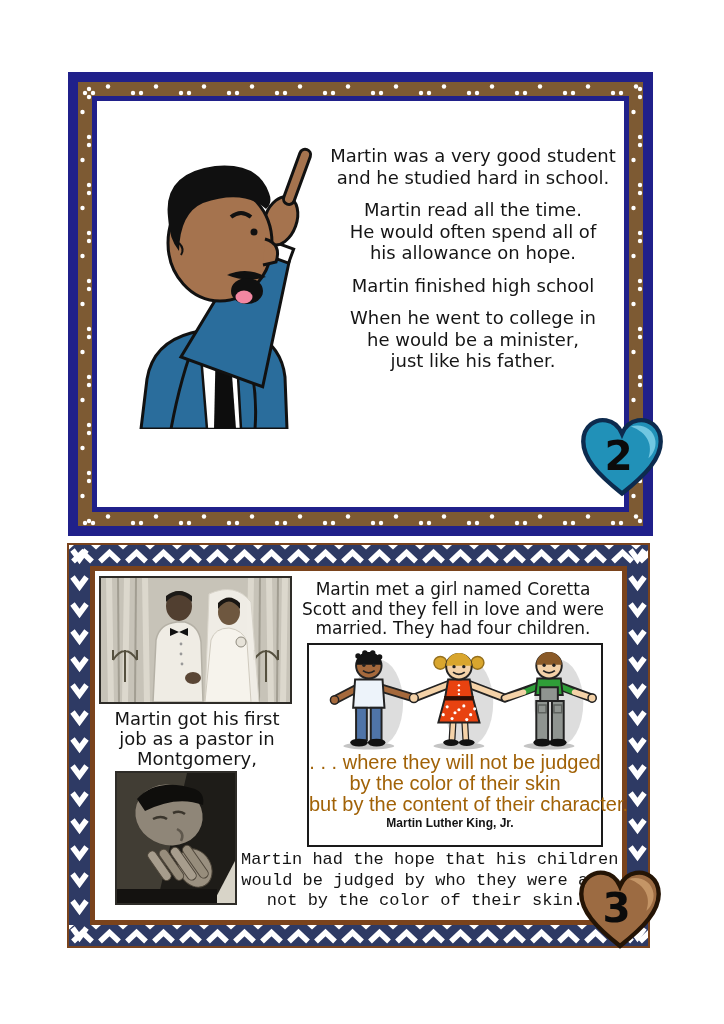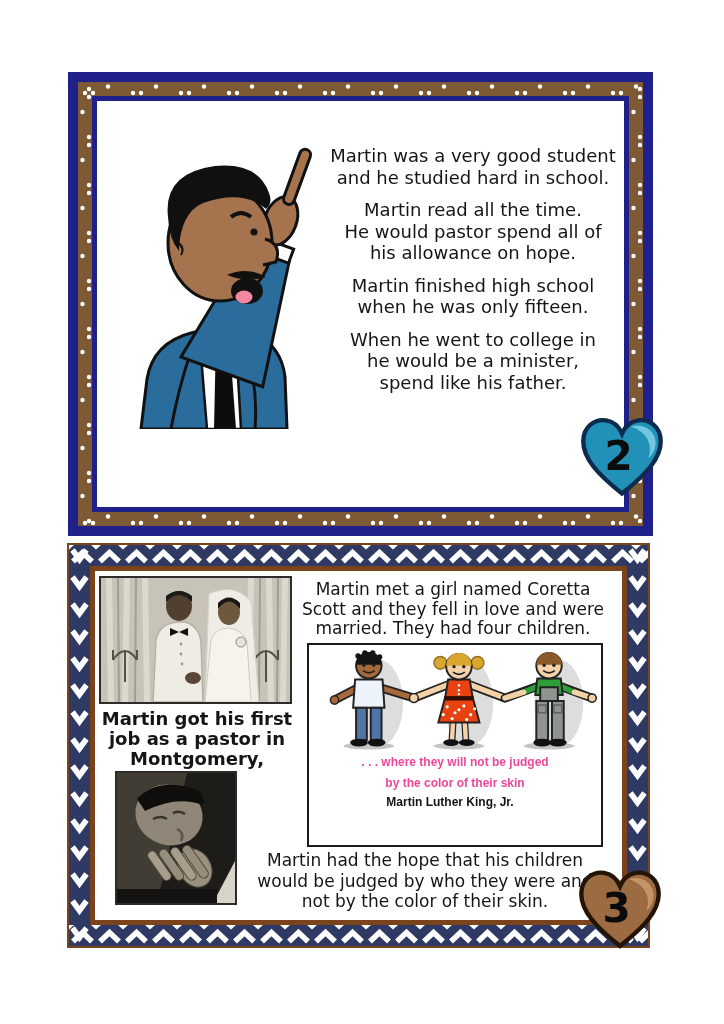--- a/index.html
+++ b/index.html
@@ -38,28 +38,28 @@
 
   .col1 { left:226px; top:44px; width:300px; font-size:18px; line-height:21.5px; }
   .col1 .para { margin-bottom:11px; }
 
   .photo { position:absolute; border:2px solid #2e2c28; box-sizing:border-box; background:#8a867c; }
   .photo svg { display:block; width:100%; height:100%; }
   .photo1 { left:4px; top:5px; width:193px; height:128px; }
   .photo2 { left:20px; top:200px; width:122px; height:134px; }
 
   .intro   { left:202px; top:9px;  width:312px; font-size:17px; line-height:19.5px; }
-  .caption { left:0px;  top:138px; width:204px; font-size:18px; line-height:20px;font-weight:bold; }
-  .outro   { left:146px; top:279px; width:368px; font-size:17px; line-height:20.5px; }
+  .caption { left:0px;  top:138px; width:204px; font-size:18px; line-height:20px; }
+  .outro   { left:146px; top:279px; width:368px; font-size:17px; line-height:20.5px;font-family:Liberation Mono, monospace; }
 
   .qbox { position:absolute; left:212px; top:72px; width:296px; height:204px;
           border:2px solid #1a1a1a; box-sizing:border-box; background:#ffffff; text-align:center; }
   .qkids { display:block; margin:3px auto 0 auto; width:286px; height:104px; }
-  .qline { font-family:"Liberation Sans", sans-serif; font-weight:bold; font-size:12px;
-           line-height:21px; color:#ec4899; white-space:nowrap; }
+  .qline { font-family:"Liberation Sans", sans-serif; font-weight:normal; font-size:20px;
+           line-height:21px; color:#a16207; white-space:nowrap; }
   .qattr { font-family:"Liberation Sans", sans-serif; font-weight:bold; font-size:12px;
            color:#141414; padding-right:10px; margin-top:1px; }
 
   .heart { position:absolute; }
   #heart2 { left:578px; top:414px; width:88px; height:85px; }
   #heart3 { left:576px; top:866px; width:88px; height:86px; }
   .heart text { font-family:"DejaVu Sans", sans-serif; font-weight:bold; }
 </style>
 </head>
 <body>
@@ -141,31 +141,30 @@
           </g>
         </svg>
 
         <div class="story col1 abs">
           <div class="para">
             <div class="line">Martin was a very good student</div>
             <div class="line">and he studied hard in school.</div>
           </div>
           <div class="para">
             <div class="line">Martin read all the time.</div>
-            <div class="line">He would pastor spend all of</div>
+            <div class="line">He would often spend all of</div>
             <div class="line">his allowance on hope.</div>
           </div>
           <div class="para">
             <div class="line">Martin finished high school</div>
-            <div class="line">when he was only fifteen.</div>
           </div>
           <div class="para">
             <div class="line">When he went to college in</div>
             <div class="line">he would be a minister,</div>
-            <div class="line">spend like his father.</div>
+            <div class="line">just like his father.</div>
           </div>
         </div>
 
       </div>
     </div>
   </div>
 
   <div id="card3" class="card">
     <div class="band band2">
       <div class="strip t">
@@ -321,20 +320,21 @@
               <circle cx="242" cy="18" r="13" fill="#f4d2a8" stroke="#222" stroke-width="2"></circle>
               <path d="M229,17 a13,13 0 0 1 26,0 Z" fill="#8a5a28"></path>
               <circle cx="237" cy="17.5" r="1.7" fill="#222"></circle>
                 <circle cx="247" cy="17.5" r="1.7" fill="#222"></circle>
               <path d="M236,23 Q242,27.5 248,23" stroke="#222" stroke-width="1.8" fill="none"></path>
               <circle cx="286" cy="51" r="4.2" fill="#f4d2a8" stroke="#222" stroke-width="1.5"></circle>
             </g>
           </svg>
           <div class="qline">. . . where they will not be judged</div>
           <div class="qline">by the color of their skin</div>
+          <div class="qline">but by the content of their character.</div>
           <div class="qattr">Martin Luther King, Jr.</div>
         </div>
 
         <div class="story caption abs">
           <div class="line">Martin got his first</div>
           <div class="line">job as a pastor in</div>
           <div class="line">Montgomery,</div>
         </div>
 
         <div class="photo photo2">

